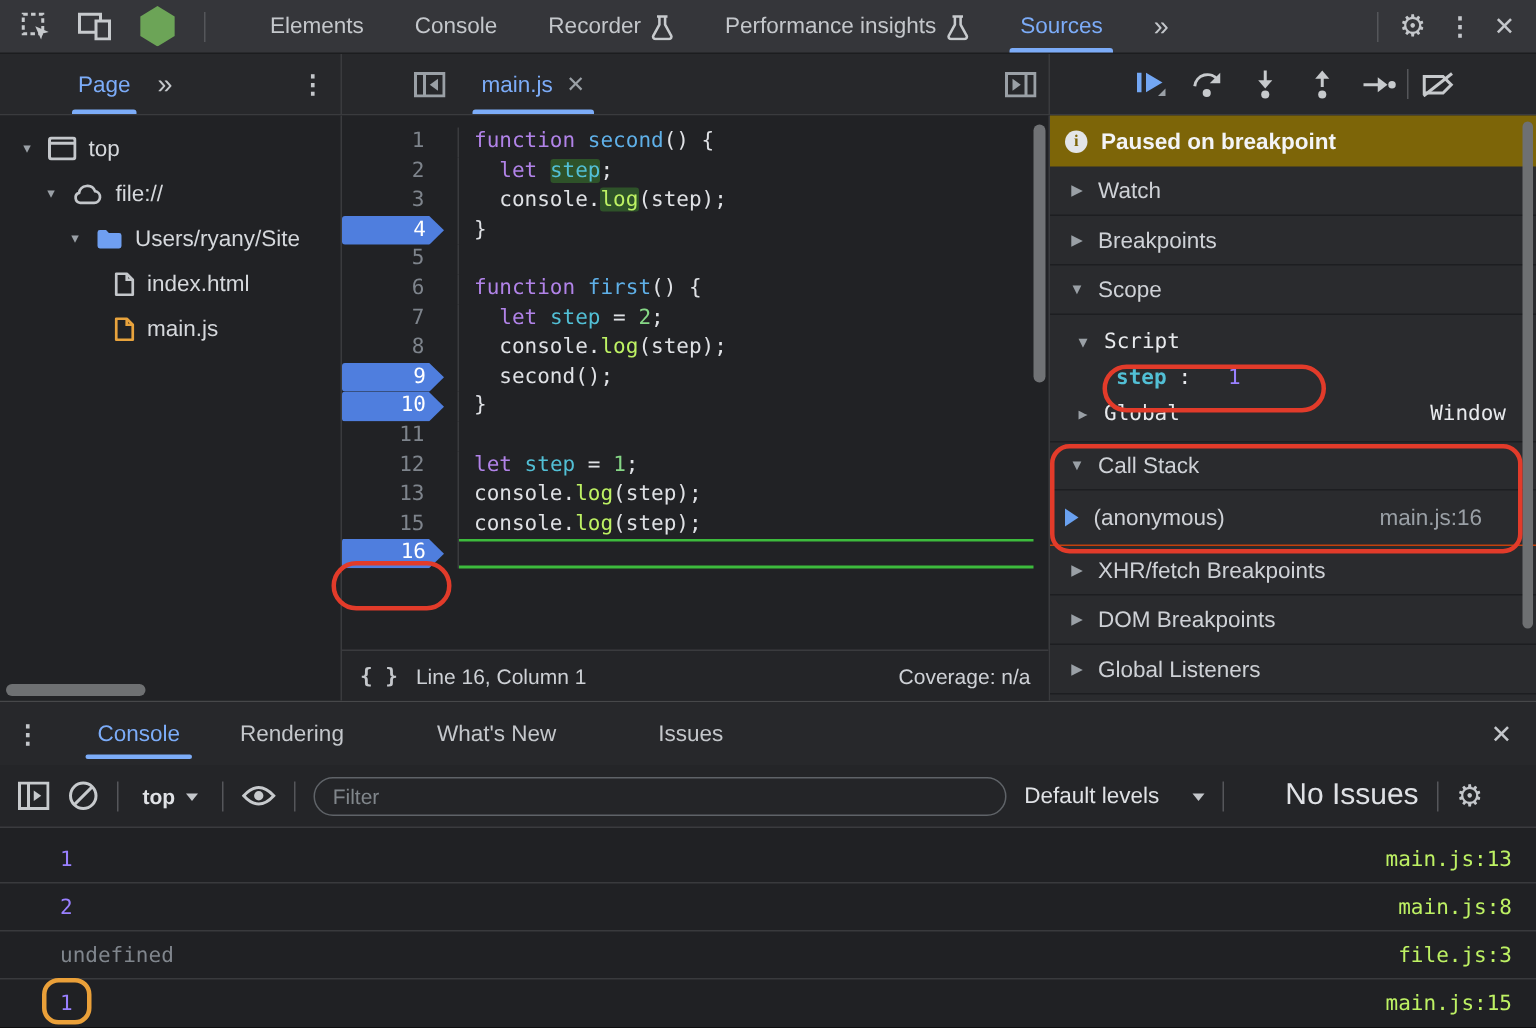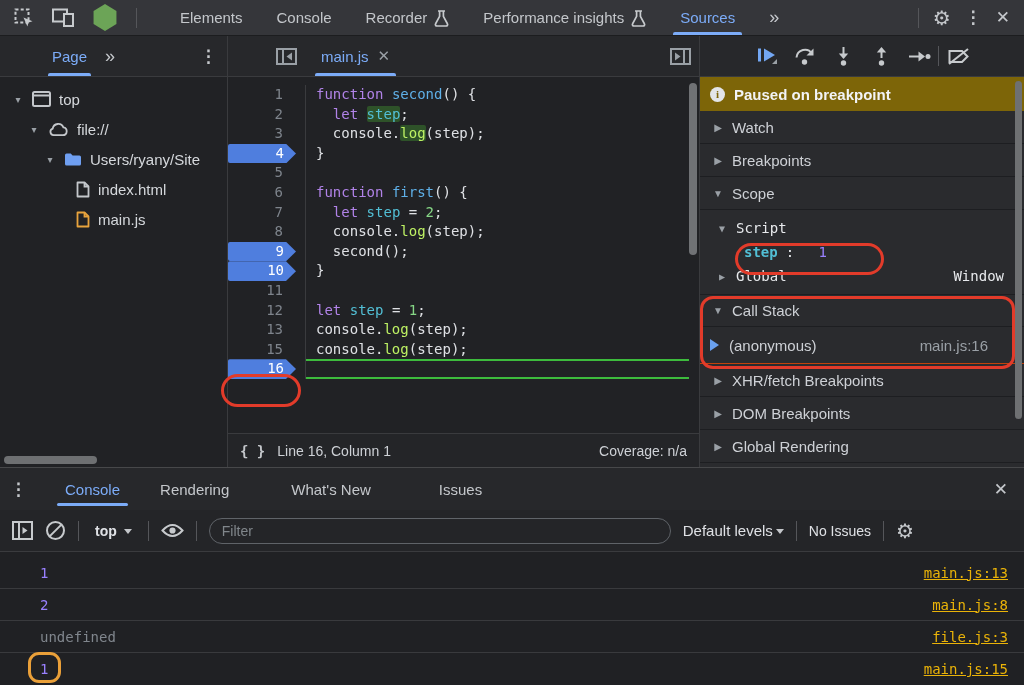--- a/index.html
+++ b/index.html
@@ -78,27 +78,27 @@
   .drawer { border-top:1px solid #47484a; height:217px; display:flex; flex-direction:column; }
   .drawer-tabs { height:42px; background:#27282b; display:flex; align-items:center; padding:0 10px; }
   .drawer-tab { height:100%; display:flex; align-items:center; padding:0 20px; color:#c4c7cb; position:relative; }
   .drawer-tab.selected { color:#7cacf8; }
   .drawer-tab.selected::after { content:""; position:absolute; left:12px; right:12px; bottom:4px; height:3px; background:#7cacf8; border-radius:2px; }
   .drawer-toolbar { height:42px; background:#242528; border-bottom:1px solid #3a3b3e; display:flex; align-items:center; gap:12px; padding:0 12px; }
   .ctx-select { display:flex; align-items:center; gap:7px; color:#dfe1e5; font-size:14px; padding:0 4px; }
   .dd-arrow { width:0; height:0; border-top:5px solid #c4c7cb; border-left:4.5px solid transparent; border-right:4.5px solid transparent; margin-top:2px; }
   .filter-input { flex:1; max-width:462px; height:26px; background:transparent; border:1px solid #5f6368; border-radius:13px; color:#dfe1e5; padding:0 12px; font-size:14px; font-family:"Liberation Sans", sans-serif; outline:none; }
   .filter-input::placeholder { color:#80868b; }
-  .lvl { display:flex; align-items:center; gap:3px; color:#dfe1e5; font-size:15px; }
-  .noissues { color:#dfe1e5; font-size:14px; }
+  .lvl { display:flex; align-items:center; gap:22px; color:#dfe1e5; font-size:15px; }
+  .noissues { color:#dfe1e5; font-size:20px;margin-left:29px; }
   .messages { flex:1; background:#202124; padding-top:5px; font-family:"DejaVu Sans Mono", monospace; font-size:14px; overflow:hidden; }
   .msg-row { height:32px; display:flex; align-items:center; padding:0 16px 0 40px; border-bottom:1px solid #393a3d; }
   .msg-row:last-child { border-bottom:none; }
   .msg-num { color:#9980ff; } .msg-undef { color:#80868d; }
-  .msg-src { margin-left:auto; color:#eab308; text-decoration:underline; }
+  .msg-src { margin-left:auto; color:#bef264; }
   
   .ann { position:absolute; z-index:50; pointer-events:none; border:3px solid #e23b2a; }
   .ann-orange { border-color:#eaa039; }
   #ann-bp16 { left:221px; top:374px; width:80px; height:33px; border-radius:17px; }
   #ann-step { left:735px; top:243px; width:149px; height:32px; border-radius:16px; }
   #ann-callstack { left:700px; top:296px; width:315px; height:73px; border-radius:13px; }
   #ann-console1 { left:28px; top:652px; width:33px; height:31px; border-radius:11px; }
   svg { display:block; }
 </style>
 </head>
@@ -412,21 +412,21 @@
       <div class="sec">
           <span class="tree-arrow">▶</span>
           <span>XHR/fetch Breakpoints</span>
         </div>
       <div class="sec">
           <span class="tree-arrow">▶</span>
           <span>DOM Breakpoints</span>
         </div>
       <div class="sec">
           <span class="tree-arrow">▶</span>
-          <span>Global Rendering</span>
+          <span>Global Listeners</span>
         </div>
       <div class="r-scroll"></div>
     </div>
   </div>
 
   <div class="drawer">
     <div class="drawer-tabs">
       <span class="glyph kebab">⋮</span>
       <div class="drawer-tab selected" style="margin-left:18px">
           <span>Console</span>

